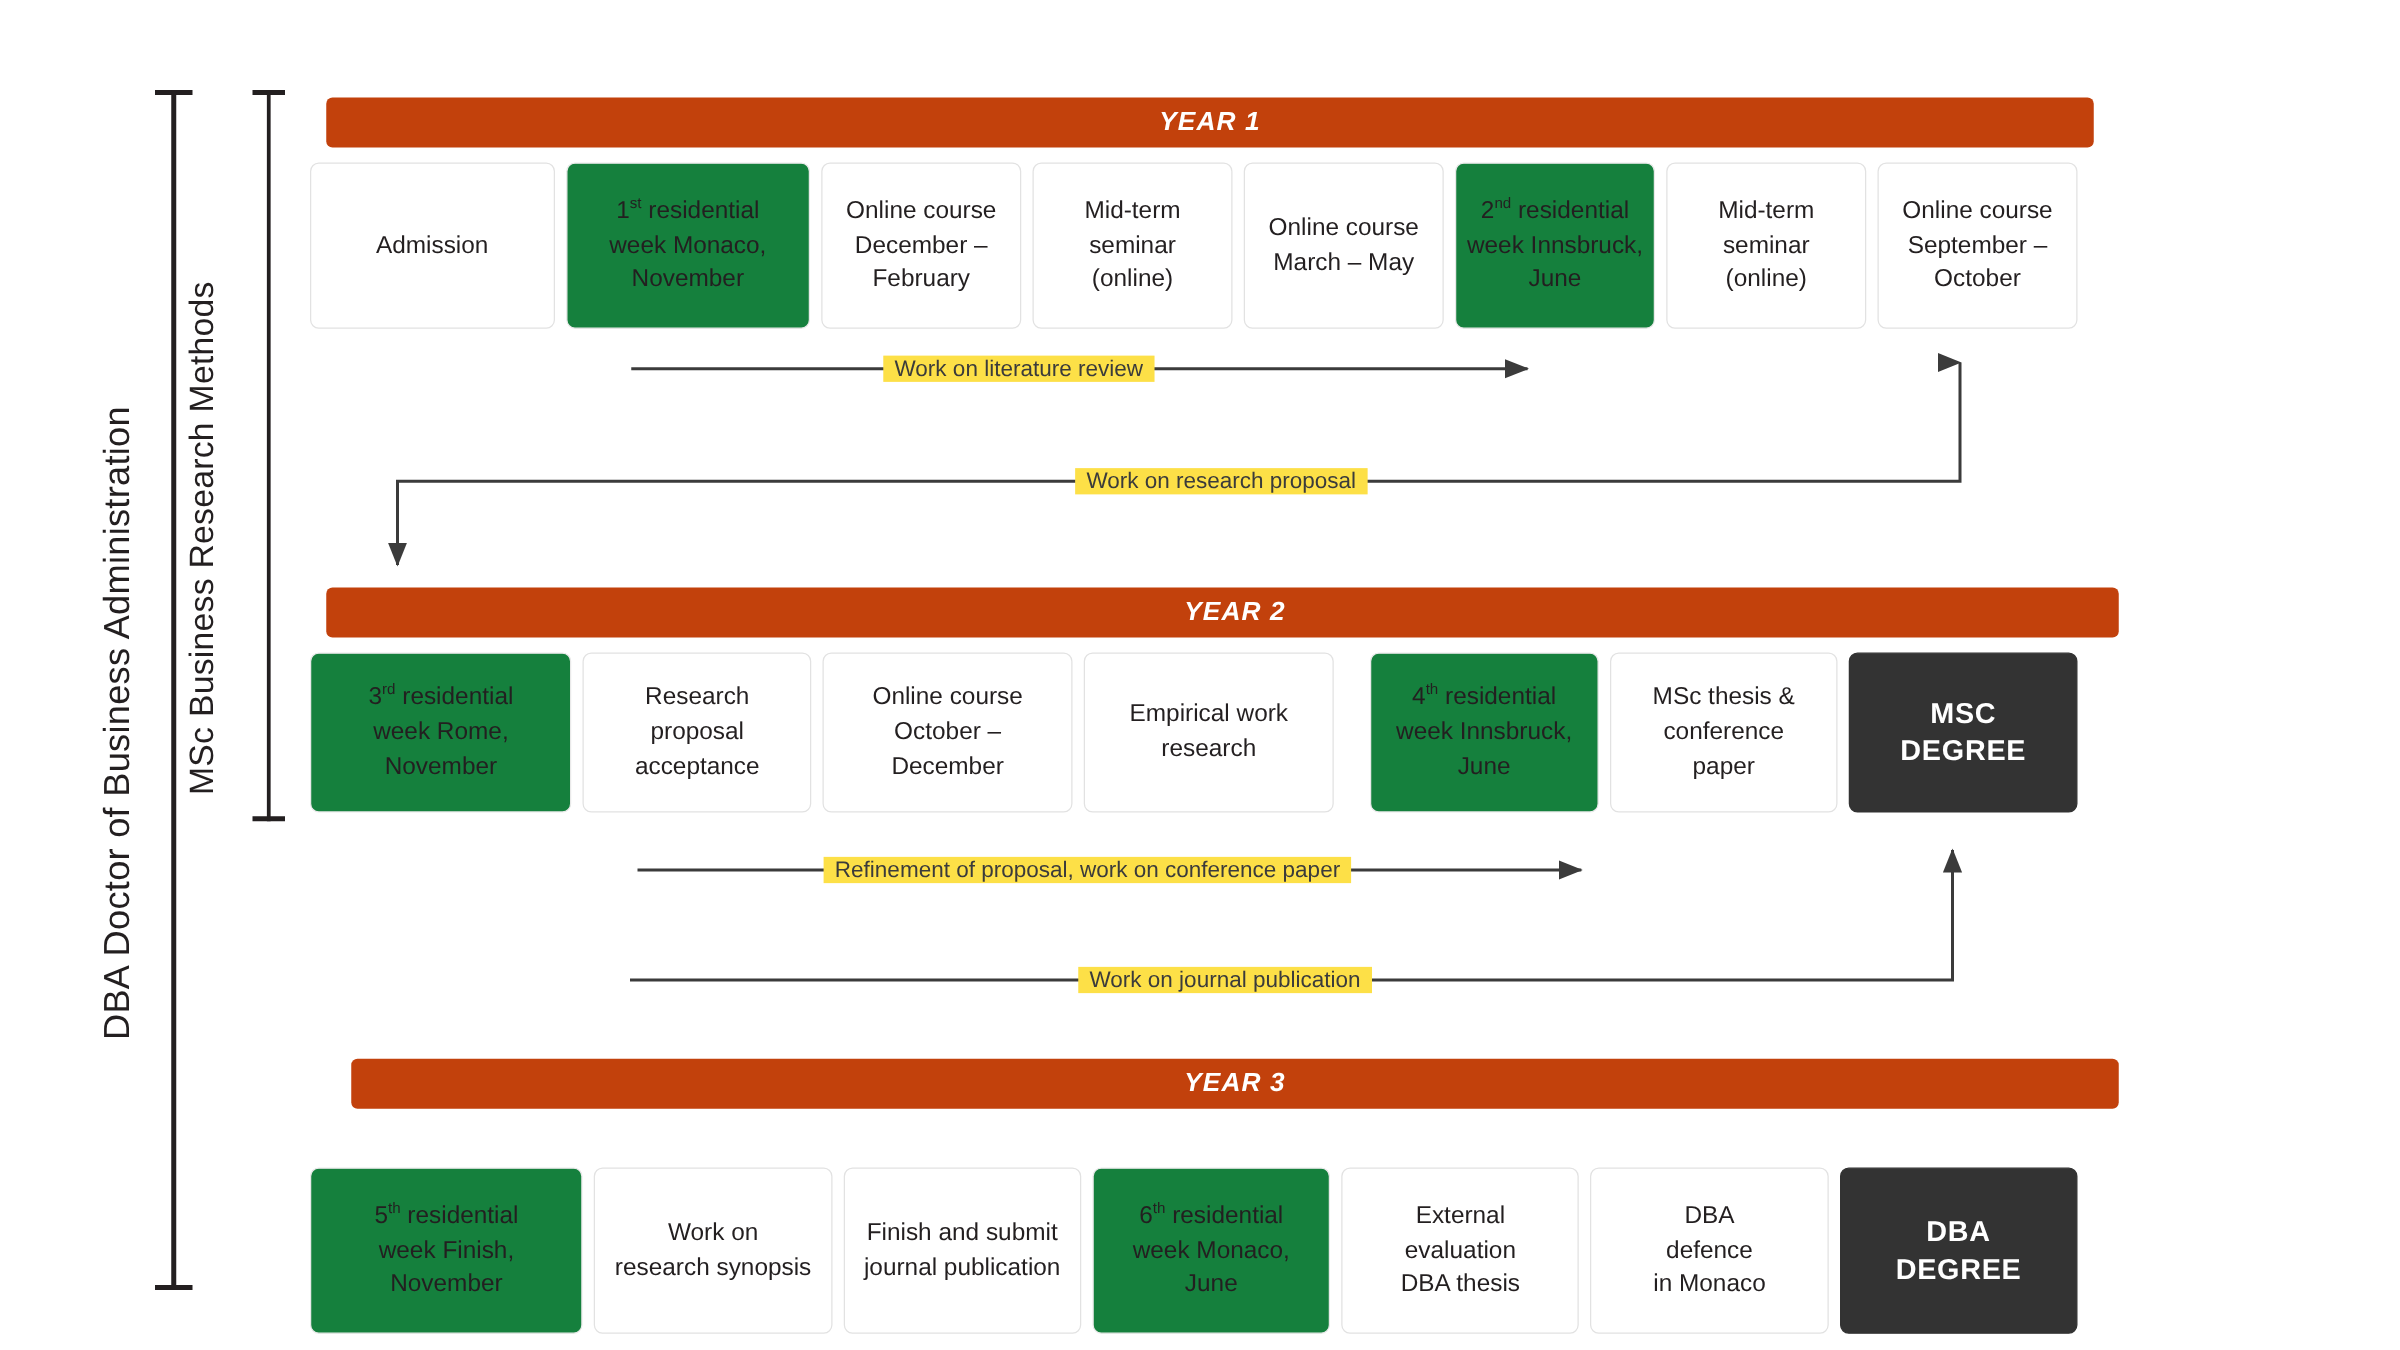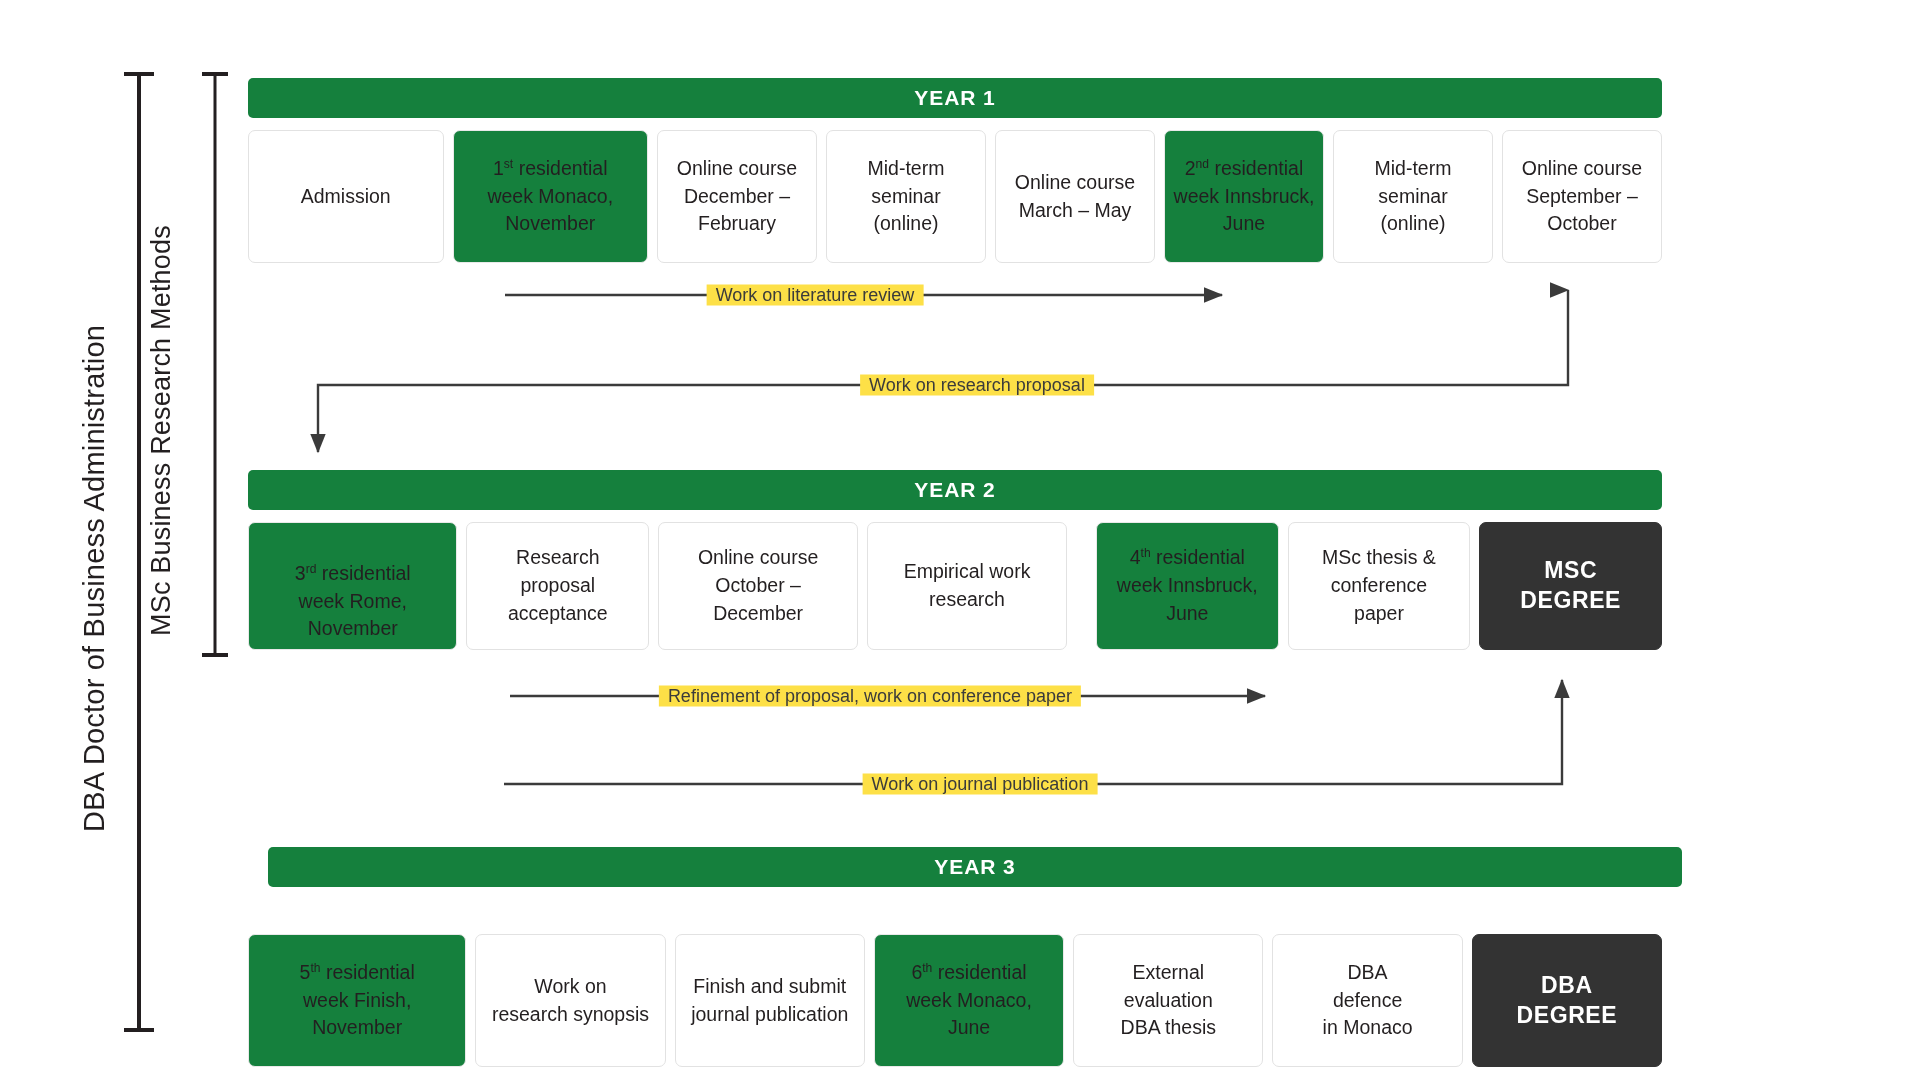--- a/index.html
+++ b/index.html
@@ -69,32 +69,33 @@
     font-weight: 400;
     height: 560px;
     display: flex;
     align-items: flex-end;
     justify-content: flex-start;
   }
 
   
   .year-band {
     position: absolute;
-    left: 248px;
+    left: 261px;
     width: 1414px;
     height: 40px;
-    background: #15803d;
+    background: #c2410c;
     border-radius: 5px;
     color: #ffffff;
     font-size: 21px;
     font-weight: 700;
     letter-spacing: .9px;
     display: flex;
     align-items: center;
     justify-content: center;
+    font-style: italic;
   }
 
   
   .card-row {
     position: absolute;
     left: 248px;
     width: 1414px;
     display: flex;
     gap: 9px;
     align-items: stretch;
@@ -190,24 +191,24 @@
         <div><span>2<sup>nd</sup> residential</span><br><span>week Innsbruck,</span><br><span>June</span></div>
       </div>
       <div class="card" style="flex: 0.8 1 0px;">
         <div><span>Mid-term</span><br><span>seminar</span><br><span>(online)</span></div>
       </div>
       <div class="card" style="flex: 0.8 1 0px;">
         <div><span>Online course</span><br><span>September –</span><br><span>October</span></div>
       </div>
     </div>
 
-  <div class="year-band" style="top:470px;">YEAR 2</div>
+  <div class="year-band" style="top:470px;padding-left:20px;">YEAR 2</div>
 
   <div class="card-row" id="row-year-2" style="top:522px; height:128px;">
-      <div class="card shaded" style="flex: 1 1 0px; align-items: flex-end;">
+      <div class="card shaded" style="flex: 1 1 0px;">
         <div><span>3<sup>rd</sup> residential</span><br><span>week Rome,</span><br><span>November</span></div>
       </div>
       <div class="card" style="flex: 0.86 1 0px;">
         <div><span>Research</span><br><span>proposal</span><br><span>acceptance</span></div>
       </div>
       <div class="card" style="flex: 0.95 1 0px;">
         <div><span>Online course</span><br><span>October –</span><br><span>December</span></div>
       </div>
       <div class="card" style="flex: 0.95 1 0px;">
         <div><span>Empirical work</span><br><span>research</span></div>

